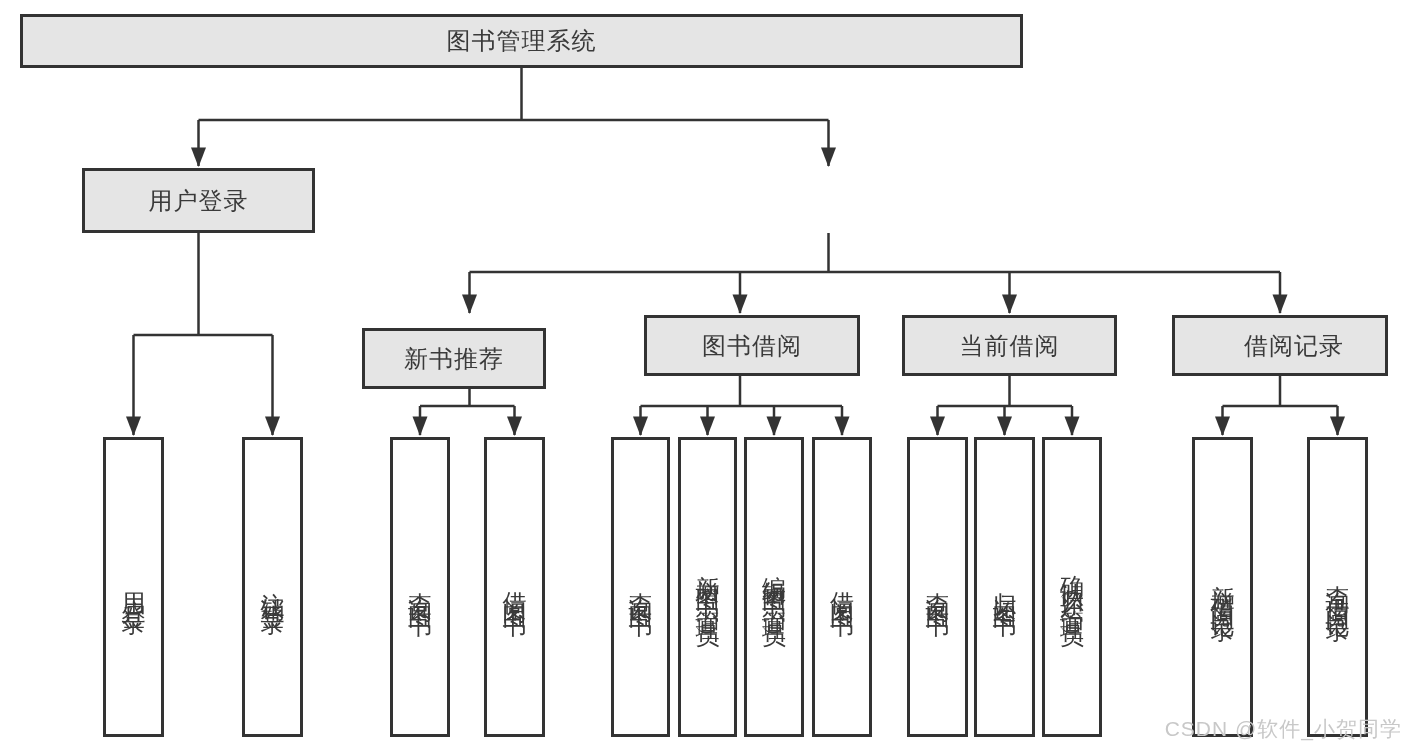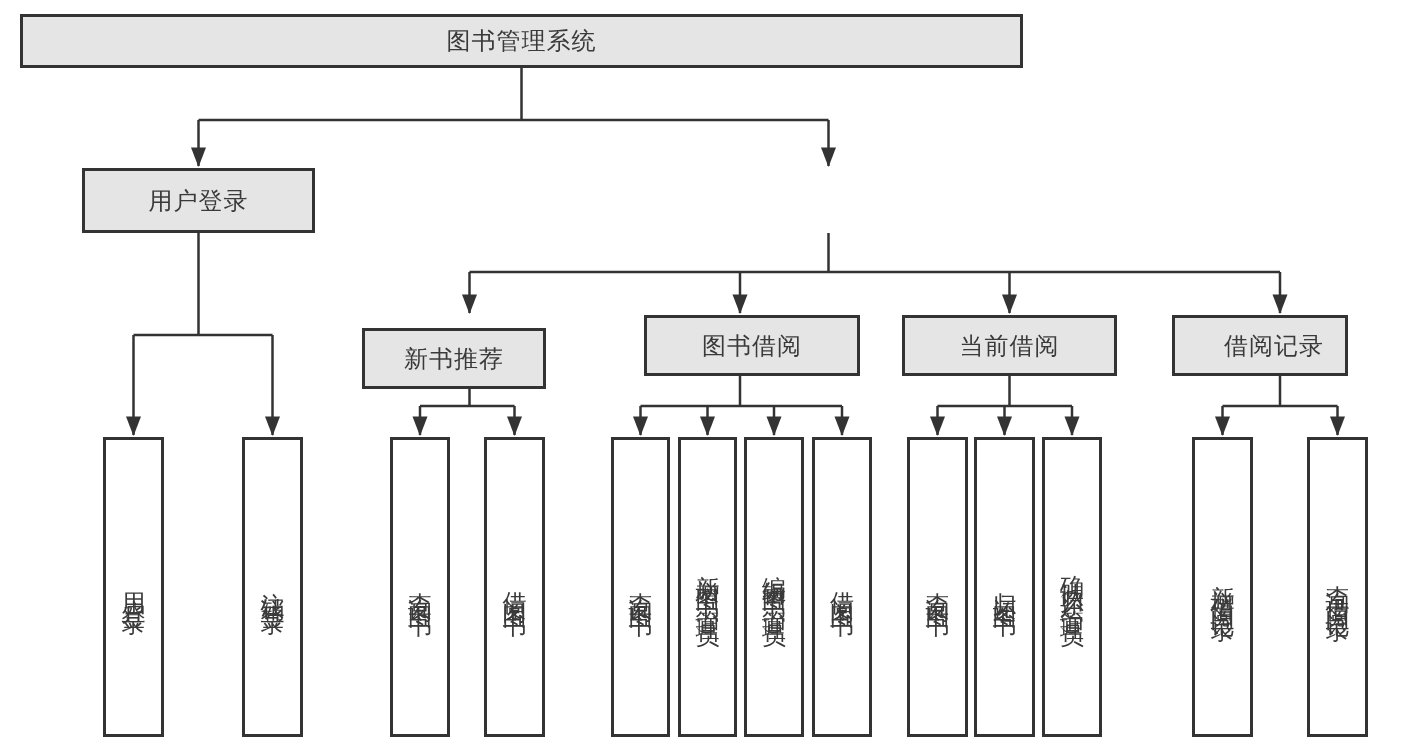--- a/index.html
+++ b/index.html
@@ -105,34 +105,35 @@
     <line class="wire" x1="1337.5" y1="406" x2="1337.5" y2="435" marker-end="url(#arrow)"></line>
   </svg>
 
   <div class="hbox" style="left:20px; top:14px; width:1003px; height:54px;">图书管理系统</div>
 
   <div class="hbox" style="left:82px; top:168px; width:233px; height:65px;">用户登录</div>
 
   <div class="hbox" style="left:362px; top:315px; width:184px; height:61px;margin-top:13px;">新书推荐</div>
   <div class="hbox" style="left:632px; top:315px; width:216px; height:61px;margin-left:12px;">图书借阅</div>
   <div class="hbox" style="left:902px; top:315px; width:215px; height:61px;text-align:right;">当前借阅</div>
-  <div class="hbox" style="left:1172px; top:315px; width:176px; height:61px;padding-left:28px;">借阅记录</div>
+  <div class="hbox" style="left:1172px; top:315px; width:216px; height:61px;padding-left:28px;">借阅记录</div>
 
   <div class="vbox" style="left:103px; width:61px;">用户登录</div>
   <div class="vbox" style="left:242px; width:61px;">注销登录</div>
 
   <div class="vbox" style="left:390px; width:60px;">查询图书</div>
   <div class="vbox" style="left:484px; width:61px;">借阅图书</div>
 
   <div class="vbox" style="left:611px; width:59px;">查询图书</div>
   <div class="vbox" style="left:678px; width:59px;">新增图书（管理员）</div>
   <div class="vbox" style="left:744px; width:60px;">编辑图书（管理员）</div>
   <div class="vbox" style="left:812px; width:60px;">借阅图书</div>
 
   <div class="vbox" style="left:907px; width:61px;">查询图书</div>
   <div class="vbox" style="left:974px; width:61px;">归还图书</div>
   <div class="vbox" style="left:1042px; width:60px;">确认归还（管理员）</div>
 
   <div class="vbox" style="left:1192px; width:61px;">新增借阅记录</div>
   <div class="vbox" style="left:1307px; width:61px;">查询借阅记录</div>
 
+  <div class="watermark">CSDN @软件_小贺同学</div>
 
 </div>
 
 </body></html>

